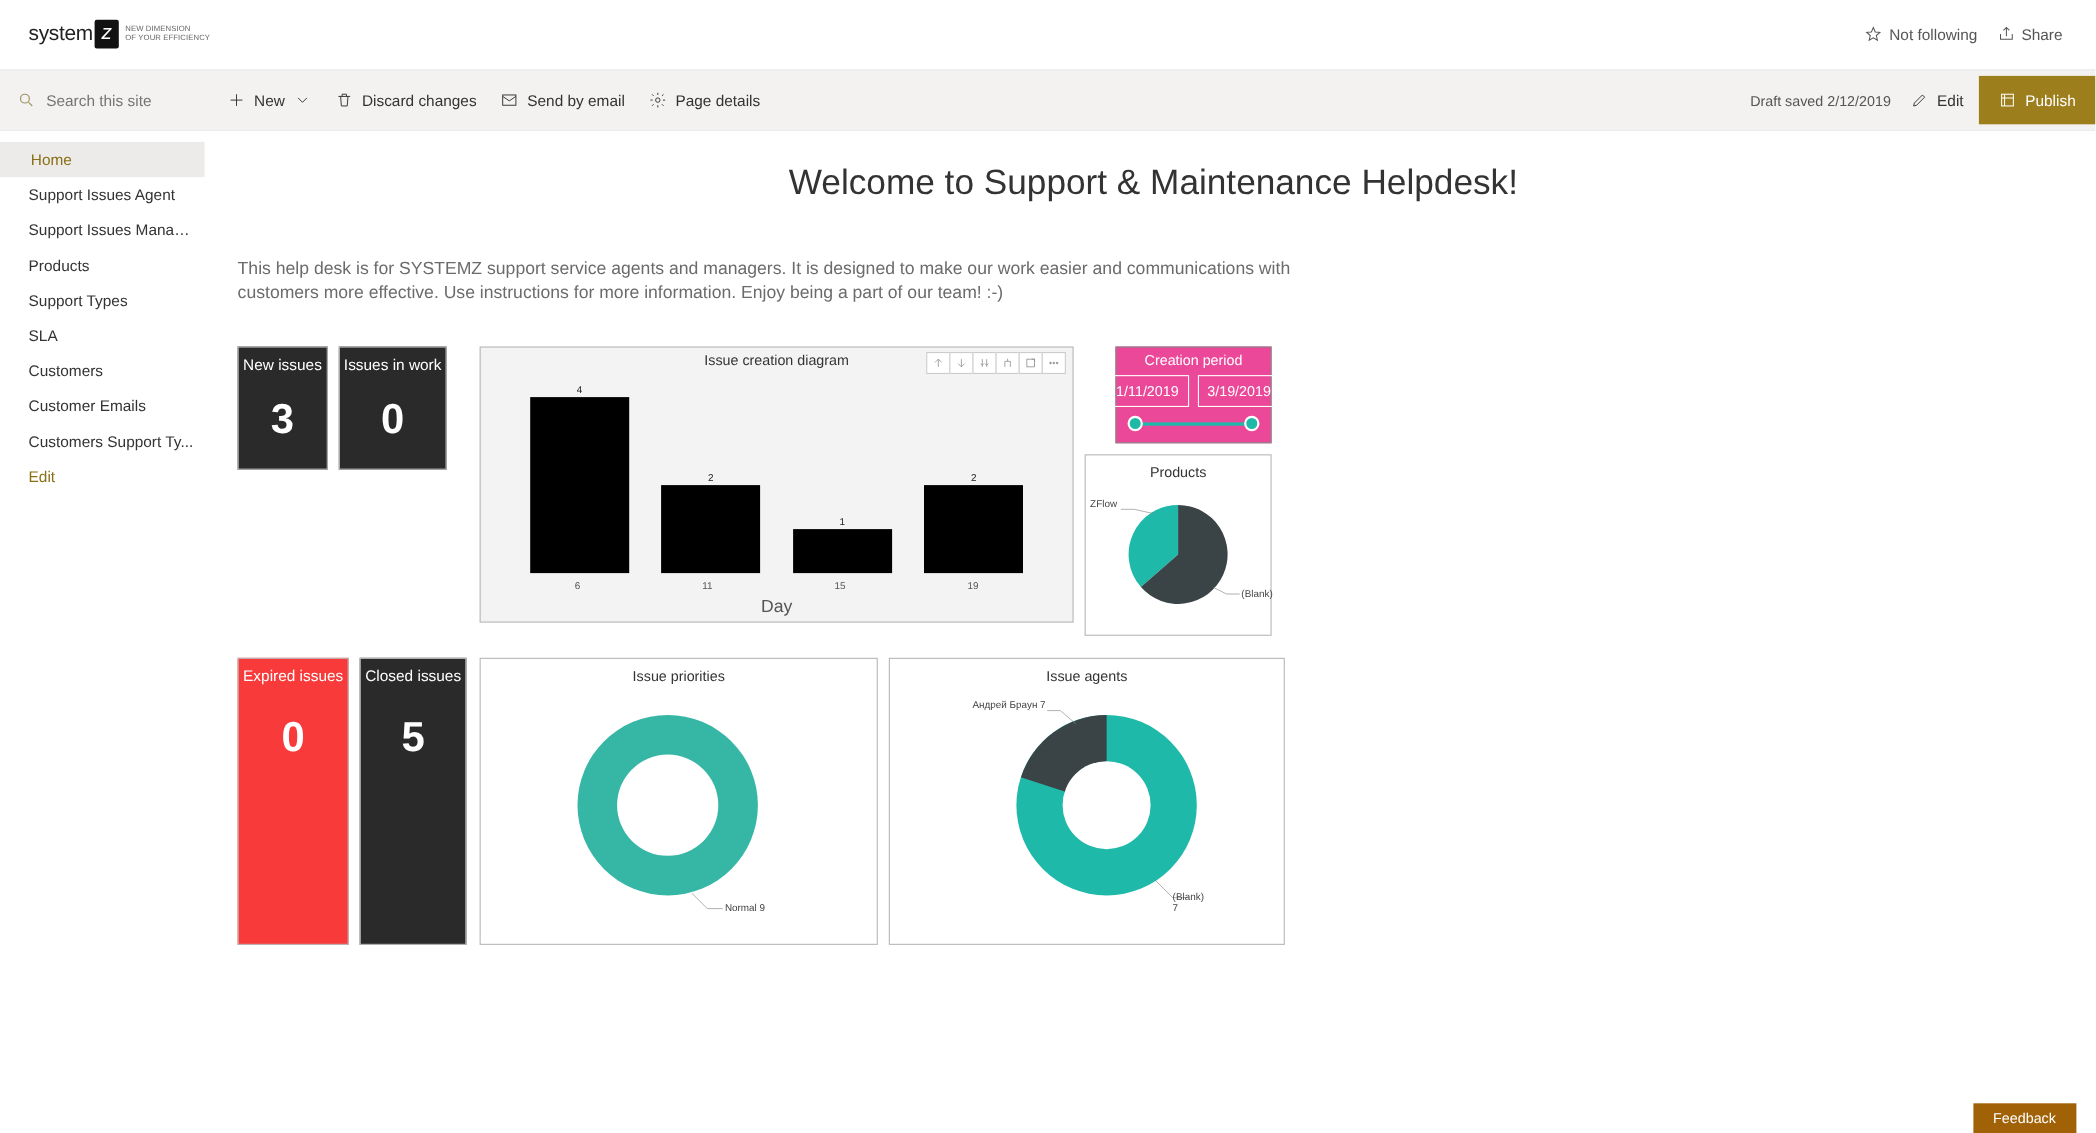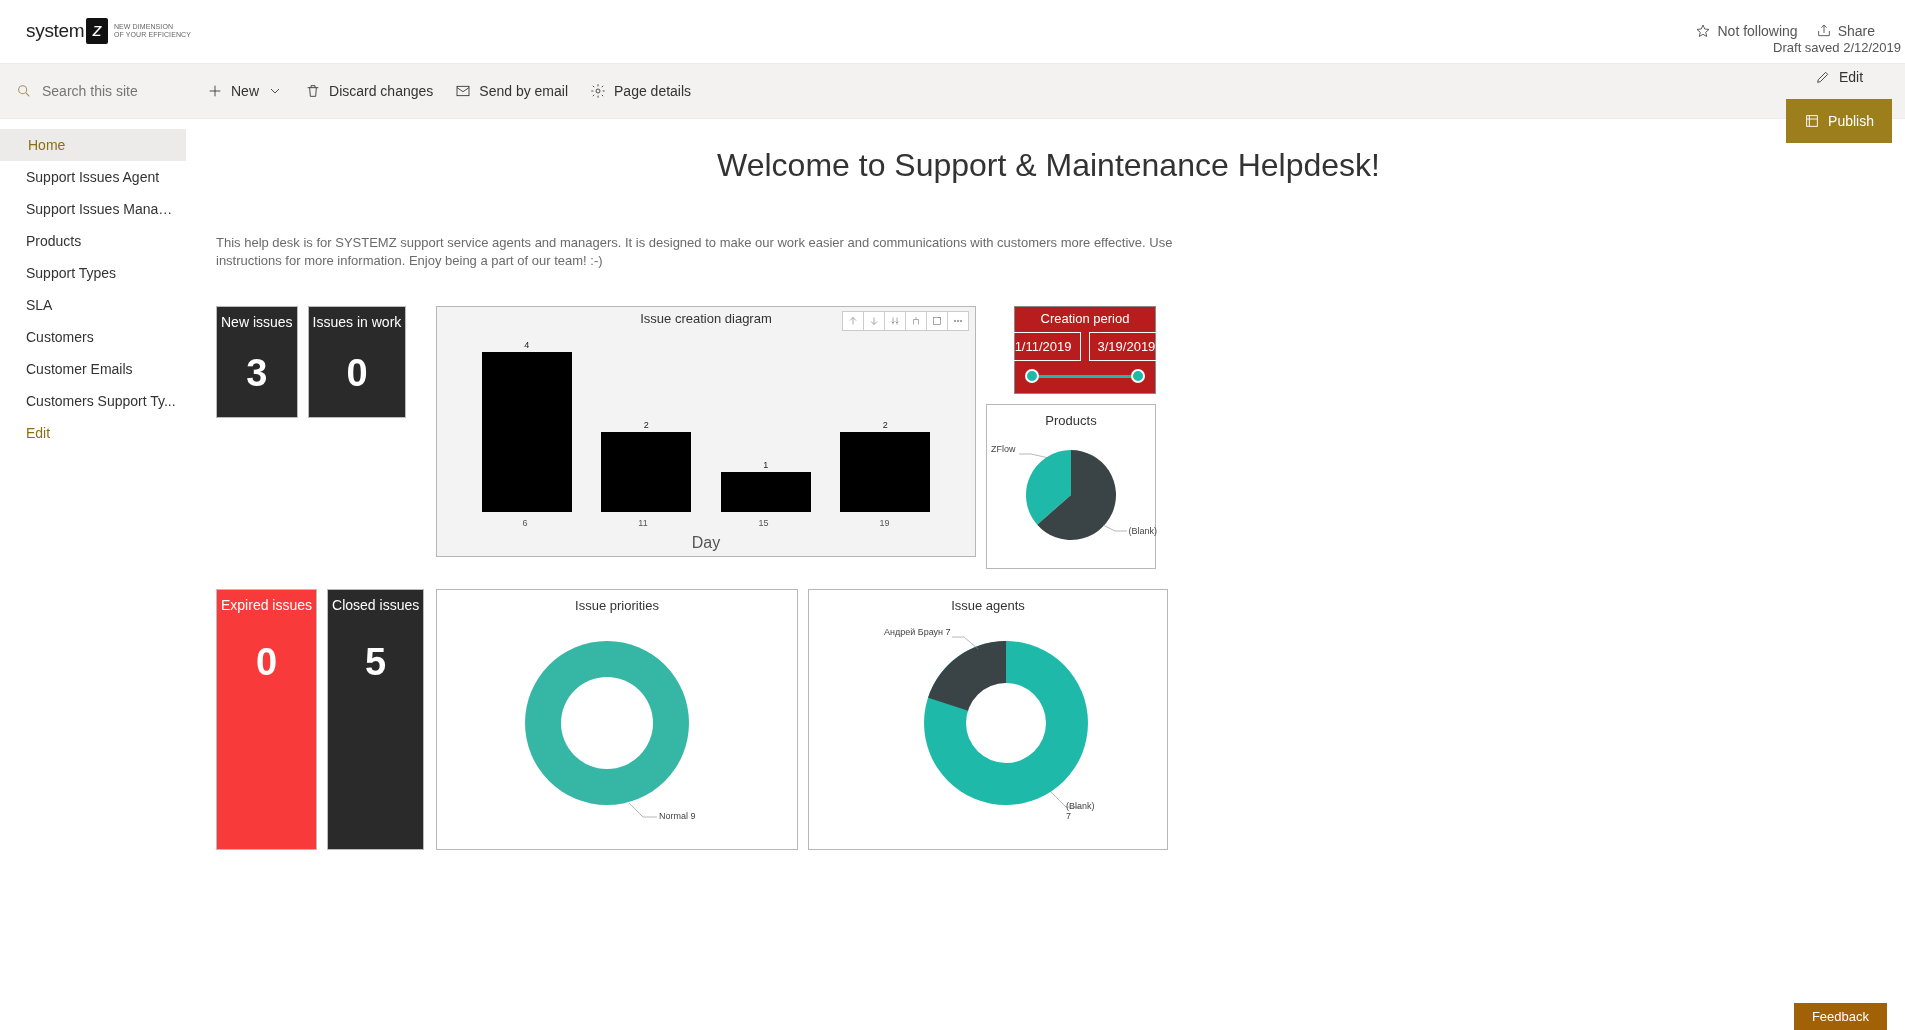--- a/index.html
+++ b/index.html
@@ -19,35 +19,35 @@
 
   
   .command-bar { display: flex; align-items: center; background: #f3f2f1; border-top: 1px solid #edebe9; border-bottom: 1px solid #edebe9; height: 56px; }
   .cmd-search { display:flex; align-items:center; gap:10px; width: 186px; padding-left: 16px; color: #666; font-size:14px;}
   .cmd-search svg { width:16px; height:16px; stroke:#a19464; fill:none; stroke-width:1.6;}
   .cmd-search input { border:none; background:transparent; outline:none; font-size:14px; color:#666; width:120px;}
   .cmd-divider { width:1px; height:0px; }
   .cmd-group { display:flex; align-items:center; gap: 22px; padding-left: 20px; }
   .cmd-item { display:flex; align-items:center; gap:8px; color:#333; font-size:14px; cursor:pointer; }
   .cmd-item svg { width:16px; height:16px; stroke:#333; fill:none; stroke-width:1.3; }
-  .cmd-right { margin-left:auto; display:flex; align-items:center; gap:14px; padding-right:0;flex-direction:column; }
+  .cmd-right { margin-left:auto; display:flex; align-items:center; gap:14px; padding-right:0; }
   .cmd-status { color:#555; font-size:13px; margin-right: 4px;}
   .cmd-publish { background:#9c7e1d; color:#fff; height:44px; display:flex; align-items:center; gap:8px; padding:0 18px; font-size:14px; cursor:pointer;}
   .cmd-publish svg { width:16px; height:16px; stroke:#fff; fill:none; stroke-width:1.4;}
 
   
   .body-row { display:flex; }
   .side-nav { width:186px; padding-top: 10px; }
   .side-item { padding: 8px 10px 8px 26px; font-size:14px; color:#333; cursor:pointer; white-space: nowrap; overflow:hidden; text-overflow: ellipsis;}
   .side-item.active { background:#edebe9; color:#8a6f15; border-left: 2px solid transparent;}
   .side-item.edit-link { color:#8a6f15; }
 
   .main { flex:1; padding: 22px 24px 40px 30px; }
   .page-title { font-size: 32px; font-weight: 300; text-align:center; color:#333; margin: 6px 0 50px; }
-  .page-desc { font-size:13px; font-weight:300; color:#6b6b6b; max-width: 980px; line-height:1.4; margin-bottom: 36px;}
+  .page-desc { font-size:16px; font-weight:300; color:#6b6b6b; max-width: 980px; line-height:1.4; margin-bottom: 36px;}
 
   
   .dash { display:grid; grid-template-columns: 210px 540px 170px; grid-template-rows: auto auto; gap: 10px; align-items:start;}
   .kpi-stack { display:flex; flex-direction:row; gap:10px; }
   .kpi { background:#2a2a2a; color:#fff; text-align:center; padding: 7px 4px 4px; border:1px solid #bbb; }
   .kpi .kpi-title { font-size:14px; margin-bottom: 28px; }
   .kpi .kpi-val   { font-size:38px; font-weight:700; }
   .kpi.small { padding: 7px 4px 22px;} 
   .kpi.small .kpi-title { margin-bottom: 22px;}
   .kpi.red { background:#f83a3a; }
@@ -60,21 +60,21 @@
 
   .bar-area { height: 206px; position:relative; margin: 0 10px; }
   .bar-row  { position:absolute; bottom:22px; left:20px; right:20px; height:170px; display:flex; justify-content:space-around; align-items:flex-end;}
   .bar-col { display:flex; flex-direction:column; align-items:center; }
   .bar-val { font-size:9px; color:#222; margin-bottom:2px;}
   .bar { width:90px; background:#000; }
   .bar-cat { position:absolute; bottom:6px; left:20px; right:20px; display:flex; justify-content:space-around; font-size:9px; color:#555;}
   .bar-xlabel { text-align:center; font-size:16px; color:#555; padding-bottom:4px;}
 
   
-  .period-card { background:#b91c1c; color:#fff; border:1px solid #888; padding: 4px 6px 10px; margin-left: 28px; }
+  .period-card { background:#ec4899; color:#fff; border:1px solid #888; padding: 4px 6px 10px; margin-left: 28px; }
   .period-title { text-align:center; font-size:13px; margin-bottom:6px;}
   .period-inputs { display:flex; gap:8px; justify-content:center; margin-bottom:8px;}
   .period-inputs .pi { border:1px solid #fff; padding:6px 8px; font-size:13px; }
   .slider { position:relative; height:14px; margin: 0 4px; }
   .slider-track { position:absolute; top:6px; left:4px; right:4px; height:3px; background:#1fb9a9; }
   .slider-handle { position:absolute; top:0; width:14px; height:14px; border-radius:50%; background:#1fb9a9; border:2px solid #fff; box-sizing:border-box;}
   .slider-handle.left { left:0;}
   .slider-handle.right { right:0;}
 
   .products-card { border:1px solid #b7b7b7; background:#fff; padding:4px 4px 8px; }

